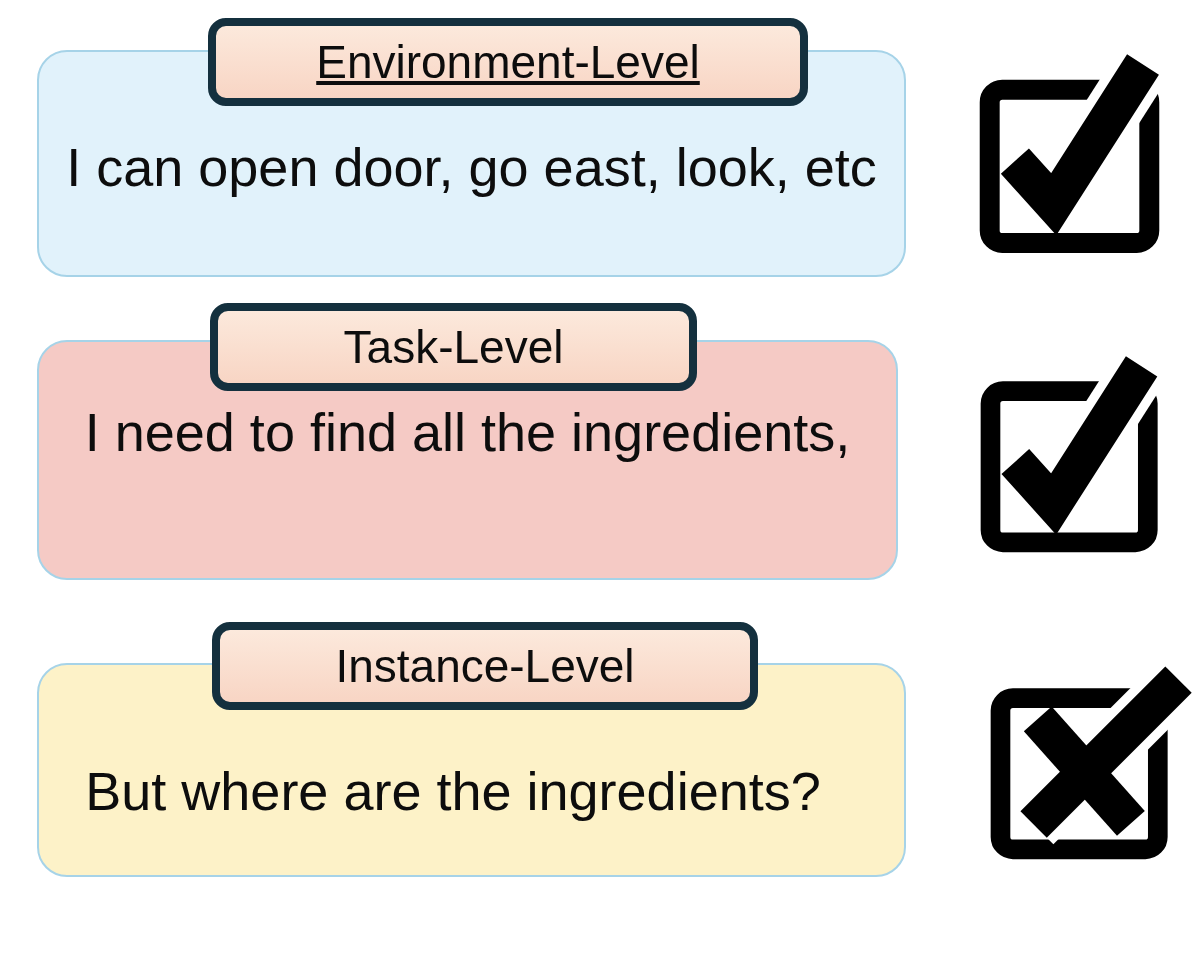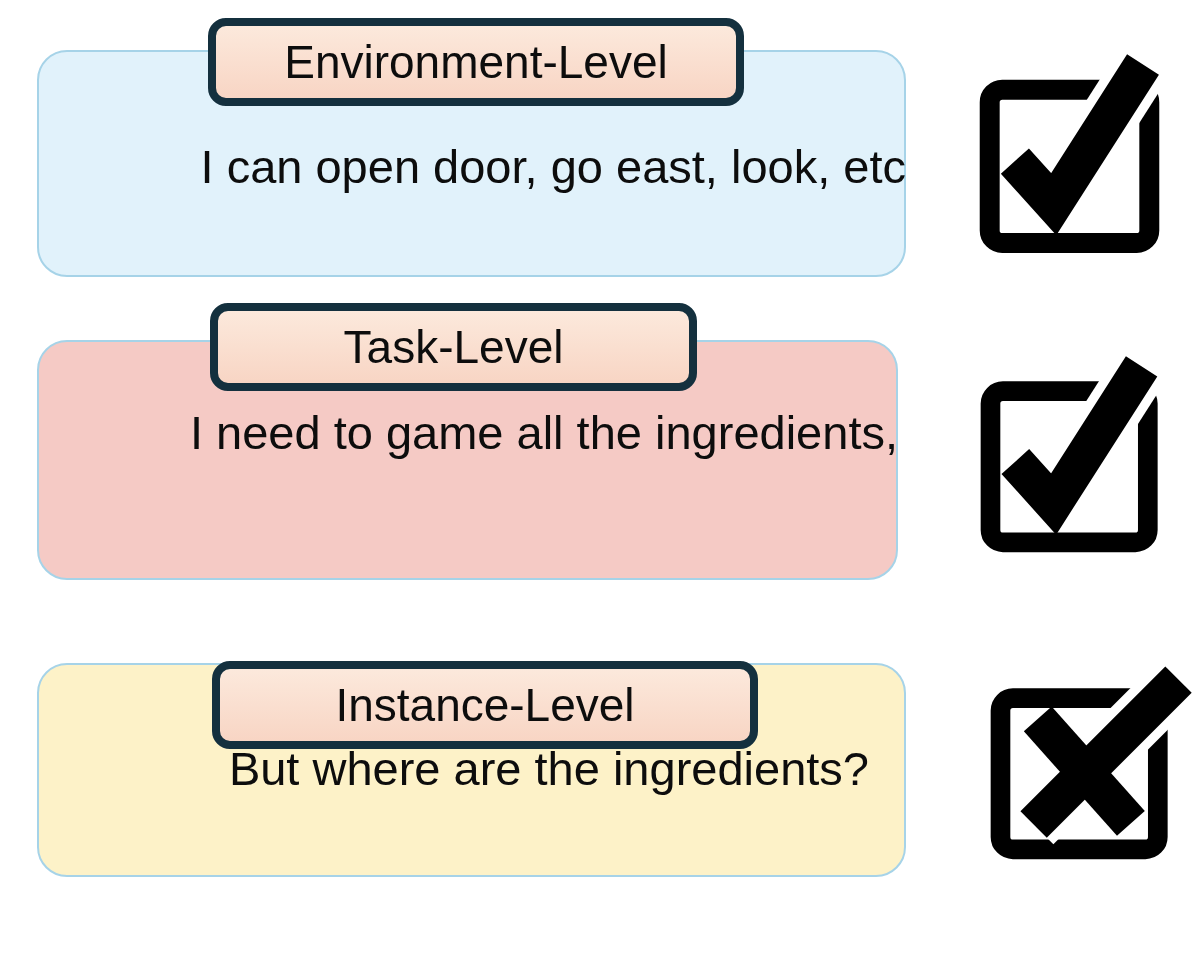--- a/index.html
+++ b/index.html
@@ -24,33 +24,33 @@
     height:88px;
     box-sizing:border-box;
     border:8px solid #14303e;
     border-radius:18px;
     background:linear-gradient(180deg,#fce9dc 0%,#f8d5c4 100%);
     display:flex;align-items:center;justify-content:center;
     font-size:46px;
     color:#0d0d0d;
     z-index:3;
   }
-  .badge.b1{left:208px;top:18px;width:536px;}
+  .badge.b1{left:208px;top:18px;width:600px;text-decoration:underline;}
   .badge.b2{left:210px;top:303px;width:487px;}
-  .badge.b3{left:212px;top:622px;width:546px;margin-top:39px;}
+  .badge.b3{left:212px;top:622px;width:546px;}
   .bodytext{
     position:absolute;
-    text-align:right;
+    text-align:center;
     color:#0d0d0d;
-    font-size:47px;
+    font-size:54px;
     z-index:2;
   }
   .bodytext.t1{left:37px;top:136px;width:869px;line-height:62px;}
   .bodytext.t2{left:37px;top:399px;width:861px;line-height:67px;}
-  .bodytext.t3{left:37px;top:738px;width:832px;line-height:62px;}
+  .bodytext.t3{left:37px;top:760px;width:832px;line-height:62px;}
   .status-icon{
     position:absolute;
     color:#000000;
     z-index:2;
   }
   .status-icon.i1{left:975px;top:54px;width:210px;height:210px;}
   .status-icon.i2{left:976px;top:356px;width:207px;height:207px;}
   .status-icon.i3{left:986px;top:663px;width:207px;height:207px;}
   .status-icon svg{width:100%;height:100%;display:block;}
 </style>
@@ -72,21 +72,21 @@
       <path d="M75 143 L160 10" stroke="#ffffff" stroke-width="54" fill="none"></path>
       <path d="M38 102 L75 143 L160 10" stroke="currentColor" stroke-width="36" fill="none" stroke-linejoin="miter"></path>
     </svg>
   </div>
 
   <div class="card c2" style="background: rgb(245, 202, 197);"></div>
   <div class="badge b2">
     <span>Task-Level</span>
   </div>
   <div class="bodytext t2">
-    <div>I need to game all the ingredients,</div>
+    <div>I need to find all the ingredients,</div>
   </div>
   <div class="status-icon i2">
     <svg viewBox="0 0 200 200" aria-hidden="true">
       <rect x="14" y="34" width="152" height="146" rx="12" fill="#ffffff" stroke="currentColor" stroke-width="19"></rect>
       <path d="M75 143 L160 10" stroke="#ffffff" stroke-width="54" fill="none"></path>
       <path d="M38 102 L75 143 L160 10" stroke="currentColor" stroke-width="36" fill="none" stroke-linejoin="miter"></path>
     </svg>
   </div>
 
   <div class="card c3" style="background: rgb(253, 242, 200);"></div>

